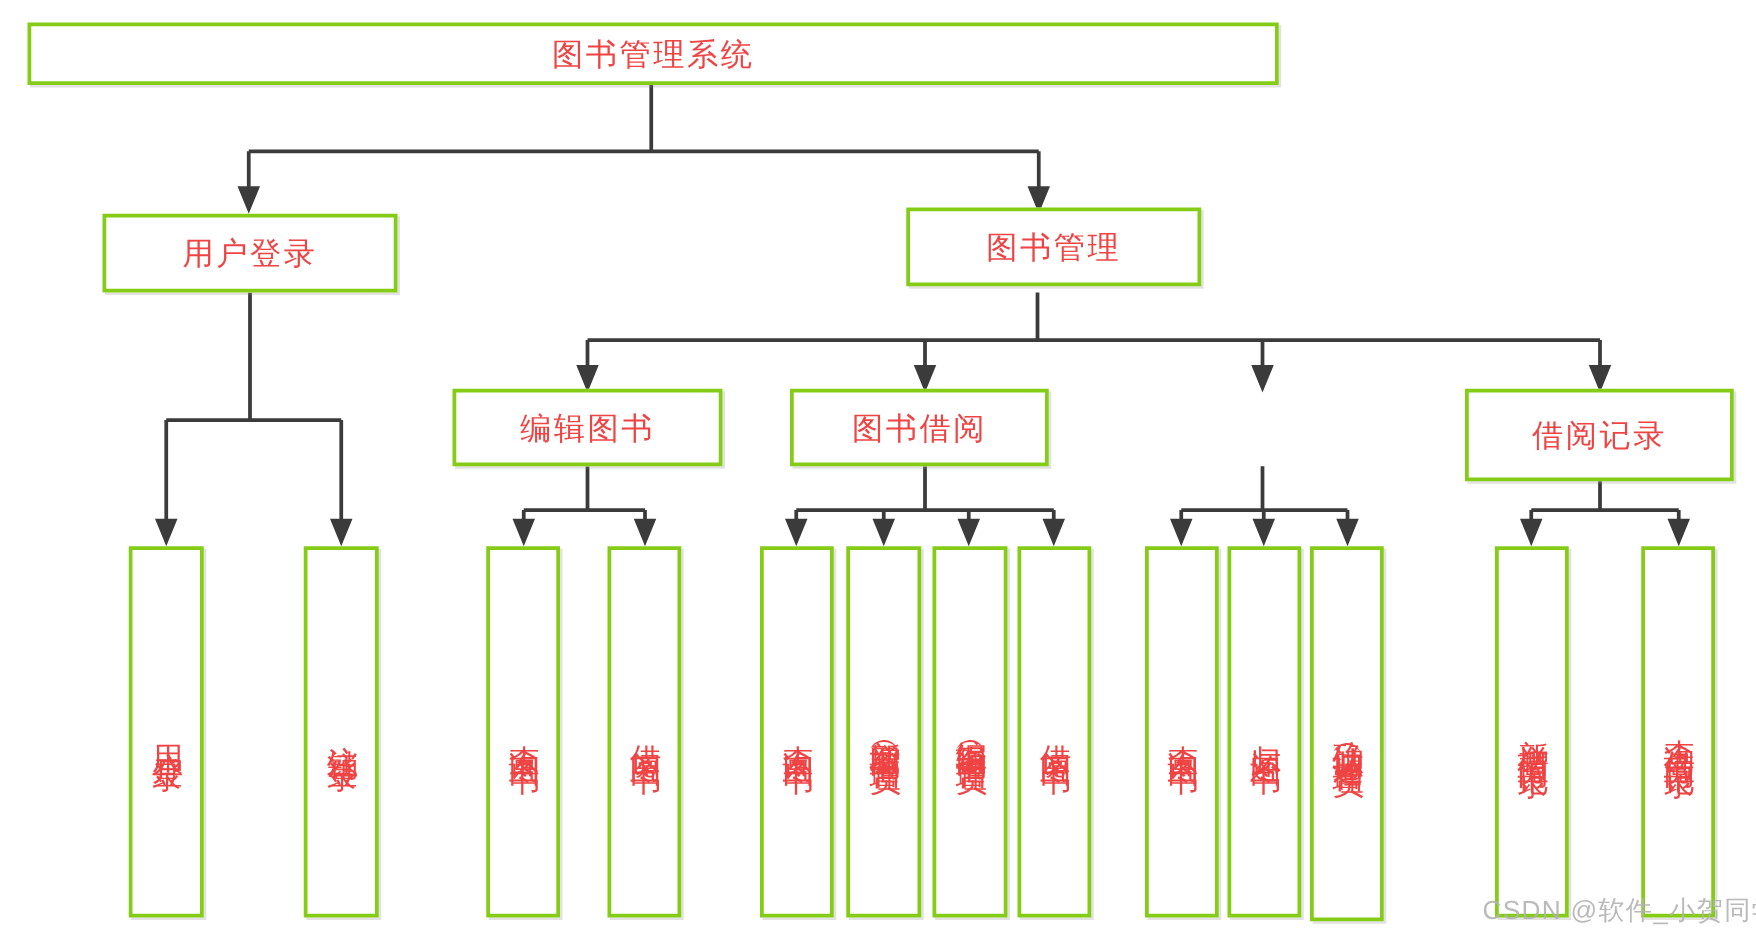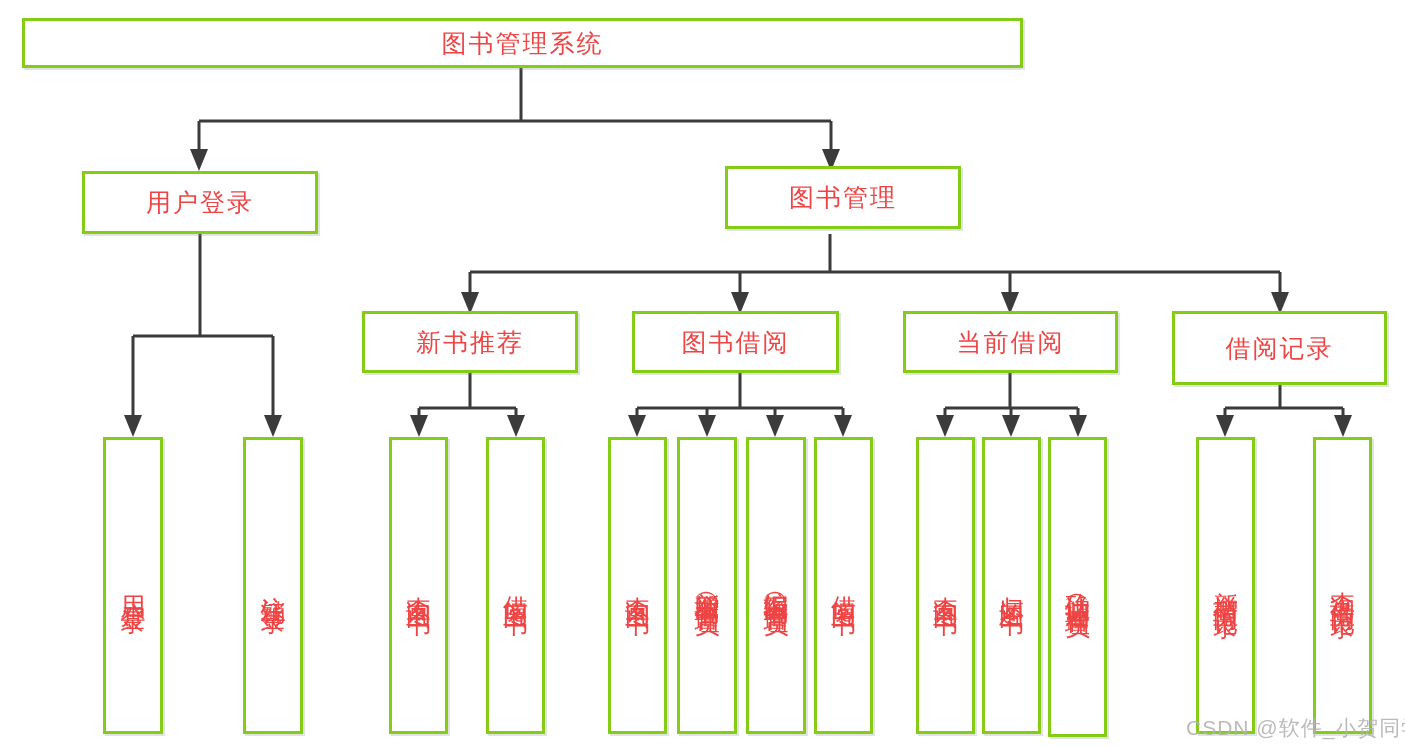--- a/index.html
+++ b/index.html
@@ -91,23 +91,22 @@
       <polygon points="1216,415 1234,415 1225,437"></polygon>
       <polygon points="1334,415 1352,415 1343,437"></polygon>
     </g>
   </svg>
 
   <div class="node hbox" style="left:22px; top:18px; width:1001px; height:50px;">图书管理系统</div>
 
   <div class="node hbox" style="left:82px; top:171px; width:236px; height:63px;">用户登录</div>
   <div class="node hbox" style="left:712px; top:166px; width:236px; height:63px;margin-left:13px;">图书管理</div>
 
-  <div class="node hbox" style="left:362px; top:311px; width:216px; height:62px;">新书推荐</div>
+  <div class="node hbox" style="left:362px; top:311px; width:216px; height:62px;">编辑图书</div>
   <div class="node hbox" style="left:632px; top:311px; width:207px; height:62px;">图书借阅</div>
-  <div class="node hbox" style="left:903px; top:311px; width:215px; height:62px;">当前借阅</div>
   <div class="node hbox" style="left:1172px; top:311px; width:215px; height:74px;">借阅记录</div>
 
   <div class="node vbox" style="left:103px; top:437px; width:60px; height:297px;">用户登录</div>
   <div class="node vbox" style="left:243px; top:437px; width:60px; height:297px;">注销登录</div>
 
   <div class="node vbox" style="left:389px; top:437px; width:59px; height:297px;">查询图书</div>
   <div class="node vbox" style="left:486px; top:437px; width:59px; height:297px;">借阅图书</div>
 
   <div class="node vbox" style="left:608px; top:437px; width:59px; height:297px;">查询图书</div>
   <div class="node vbox" style="left:677px; top:437px; width:60px; height:297px; letter-spacing:3px;">新增图书（管理员）</div>

